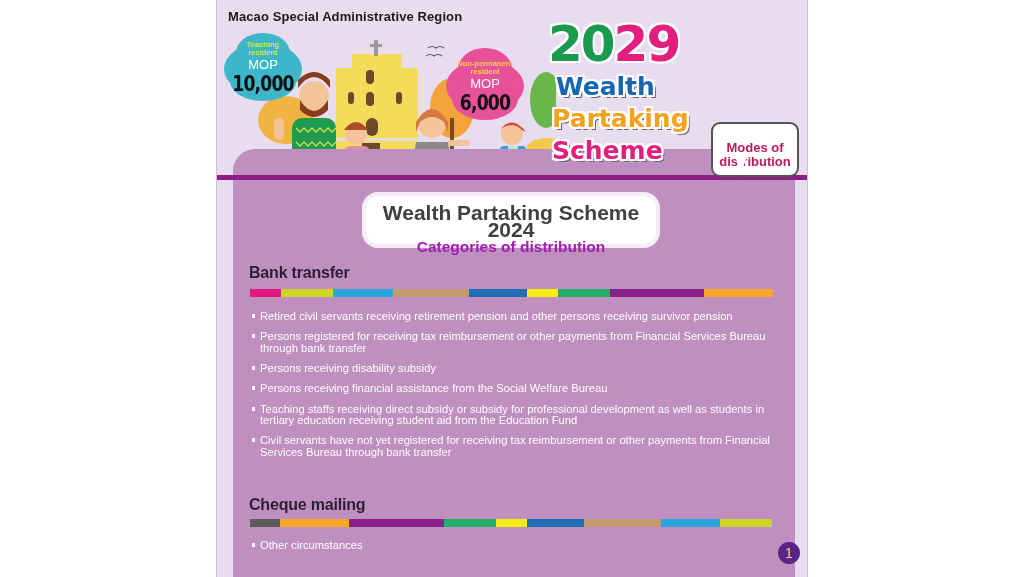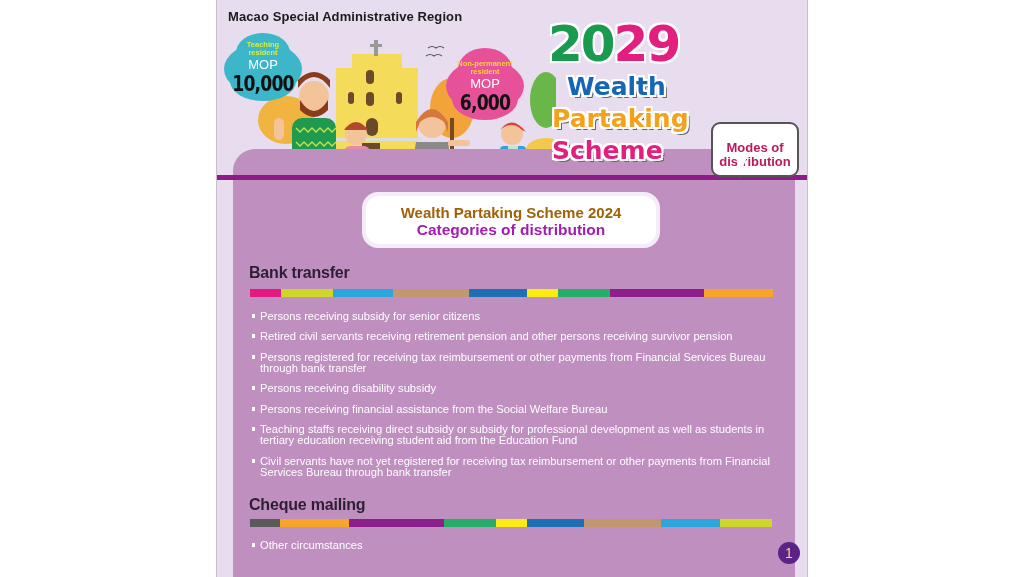--- a/index.html
+++ b/index.html
@@ -18,32 +18,32 @@
   .cloud-non{left:230px;top:48px;width:78px;height:72px;}
   .cloud-non .blob{background:#e6519a;}
   .lbl-small{font-size:7.5px;line-height:8px;}
   .lbl-mop{font-size:13px;color:#fff;font-weight:normal;}
   .amount{font-family:"DejaVu Sans",sans-serif;font-weight:bold;font-size:21px;color:#111;letter-spacing:-1px;transform:scaleX(0.82);}
   
   .big-year{position:absolute;left:332px;top:18px;font-family:"DejaVu Sans",sans-serif;font-weight:bold;font-size:50px;letter-spacing:-2px;line-height:52px;-webkit-text-stroke:1.5px #555;paint-order:stroke fill;text-shadow:0 0 0 #fff,2px 2px 0 #fff,-2px -2px 0 #fff,2px -2px 0 #fff,-2px 2px 0 #fff;}
   .big-year .g{color:#1a9a4f;}
   .big-year .p{color:#e21e7f;}
   .art-word{position:absolute;font-family:"DejaVu Sans",sans-serif;font-weight:bold;font-size:25px;line-height:26px;text-shadow:2px 2px 0 #fff,-2px -2px 0 #fff,2px -2px 0 #fff,-2px 2px 0 #fff,0 2px 0 #fff,2px 0 0 #fff,0 -2px 0 #fff,-2px 0 0 #fff,3px 3px 0 #666;}
-  .w1{left:351px;top:74px;color:#1567b4;}
+  .w1{left:340px;top:74px;color:#1567b4;}
   .w2{left:336px;top:106px;color:#f4a21d;}
   .w3{left:336px;top:138px;color:#e21e7f;}
   .bubble{position:absolute;left:495px;top:122px;width:84px;height:34px;background:#fff;border:2px solid #555;border-radius:9px;text-align:center;color:#be185d;font-weight:bold;font-size:13px;line-height:14px;padding-top:17px;}
   .bubble-tail{position:absolute;left:518px;top:158px;width:0;height:0;border-left:6px solid transparent;border-right:10px solid transparent;border-top:22px solid #555;}
   .bubble-tail-in{position:absolute;left:520px;top:157px;width:0;height:0;border-left:4px solid transparent;border-right:7px solid transparent;border-top:18px solid #fff;}
   
   .illus{position:absolute;pointer-events:none;}
   
   .head-box{position:absolute;left:146px;top:192px;width:298px;height:56px;border-radius:16px;background:#f4ecf6;}
   .head-inner{position:absolute;left:4px;top:4px;width:290px;height:48px;border-radius:13px;background:#fff;text-align:center;}
-  .head-l1{display:block;color:#a16207;font-weight:bold;font-size:15px;margin-top:8px;line-height:17px;}
+  .head-l1{display:block;color:#404040;font-weight:bold;font-size:21px;margin-top:8px;line-height:17px;}
   .head-l2{display:block;color:#a21caf;font-weight:bold;font-size:15.5px;line-height:17px;text-align:center;}
   .section-title{position:absolute;left:33px;font-weight:bold;font-size:16px;color:#2d1f33;letter-spacing:-0.2px;}
   .colorbar{position:absolute;left:34px;height:8px;display:flex;}
   .colorbar span{display:block;height:8px;}
   .items{position:absolute;left:36px;width:540px;margin:0;padding:0;list-style:none;}
   .items li{position:relative;color:#fff;font-size:11.2px;line-height:11.5px;padding-left:8px;margin-bottom:8.8px;}
   .items li .bullet{position:absolute;left:0;top:3px;width:3px;height:4px;background:#fff;}
   .page-badge{position:absolute;left:562px;top:542px;width:22px;height:22px;border-radius:50%;background:#5b2388;color:#f5d48a;font-size:14px;text-align:center;line-height:22px;}
 </style>
 </head>
@@ -155,21 +155,20 @@
       <span style="width: 52px; background: rgb(207, 214, 42);"></span>
       <span style="width: 60px; background: rgb(42, 166, 221);"></span>
       <span style="width: 76px; background: rgb(194, 152, 110);"></span>
       <span style="width: 58px; background: rgb(31, 111, 181);"></span>
       <span style="width: 31px; background: rgb(249, 236, 19);"></span>
       <span style="width: 52px; background: rgb(39, 173, 106);"></span>
       <span style="width: 94px; background: rgb(140, 31, 138);"></span>
       <span style="width: 69px; background: rgb(248, 166, 42);"></span>
     </div>
   <ul class="items" style="top:311px;">
-    <li><span class="bullet"></span><span>Persons receiving subsidy for senior citizens</span></li>
     <li><span class="bullet"></span><span>Retired civil servants receiving retirement pension and other persons receiving survivor pension</span></li>
     <li><span class="bullet"></span><span>Persons registered for receiving tax reimbursement or other payments from Financial Services Bureau through bank transfer</span></li>
     <li><span class="bullet"></span><span>Persons receiving disability subsidy</span></li>
     <li><span class="bullet"></span><span>Persons receiving financial assistance from the Social Welfare Bureau</span></li>
     <li><span class="bullet"></span><span>Teaching staffs receiving direct subsidy or subsidy for professional development as well as students in tertiary education receiving student aid from the Education Fund</span></li>
     <li><span class="bullet"></span><span>Civil servants have not yet registered for receiving tax reimbursement or other payments from Financial Services Bureau through bank transfer</span></li>
   </ul>
 
   <div class="section-title" style="top:496px;">Cheque mailing</div>
   <div class="colorbar" style="top:519px;" id="bar1">

